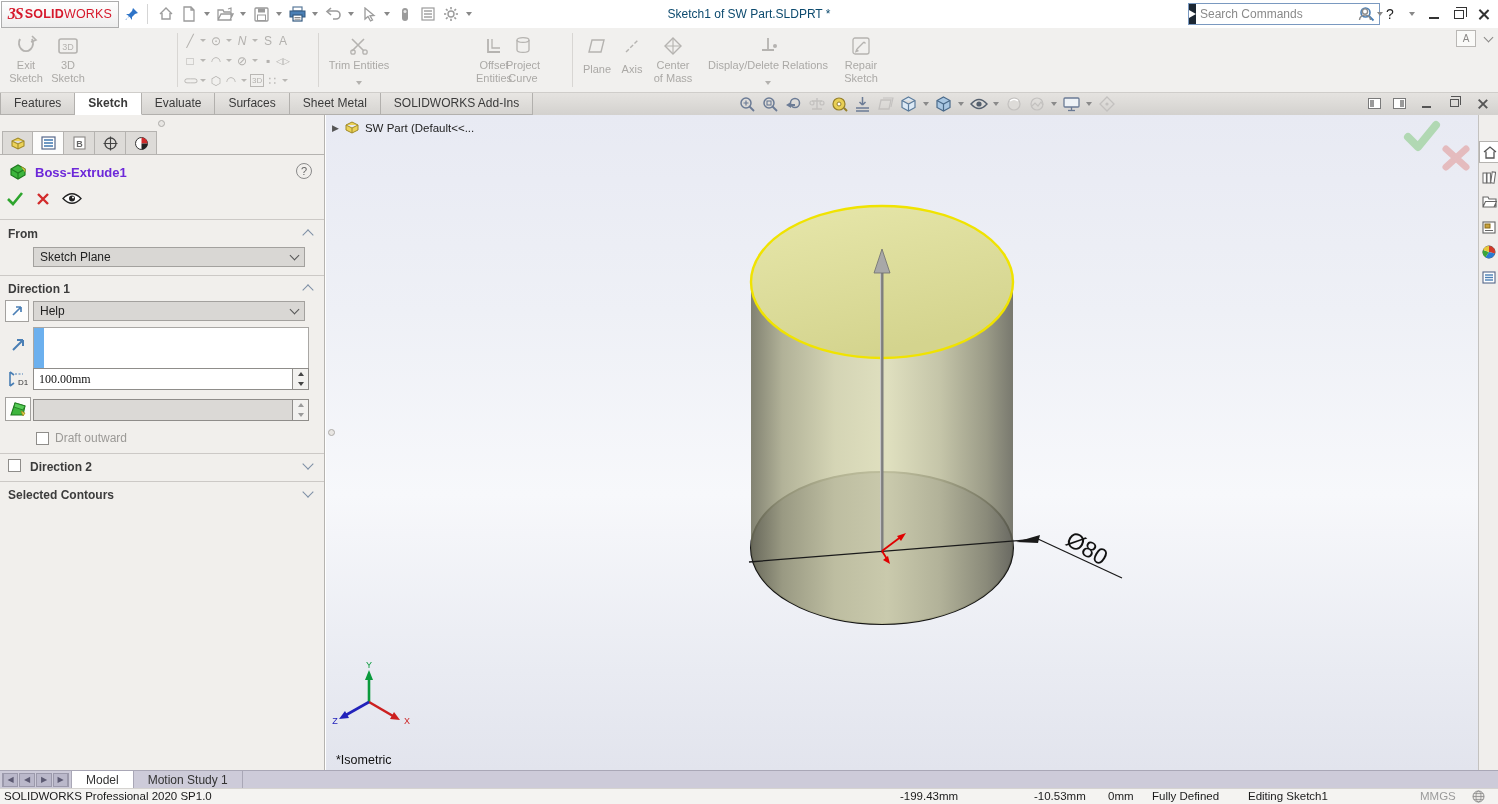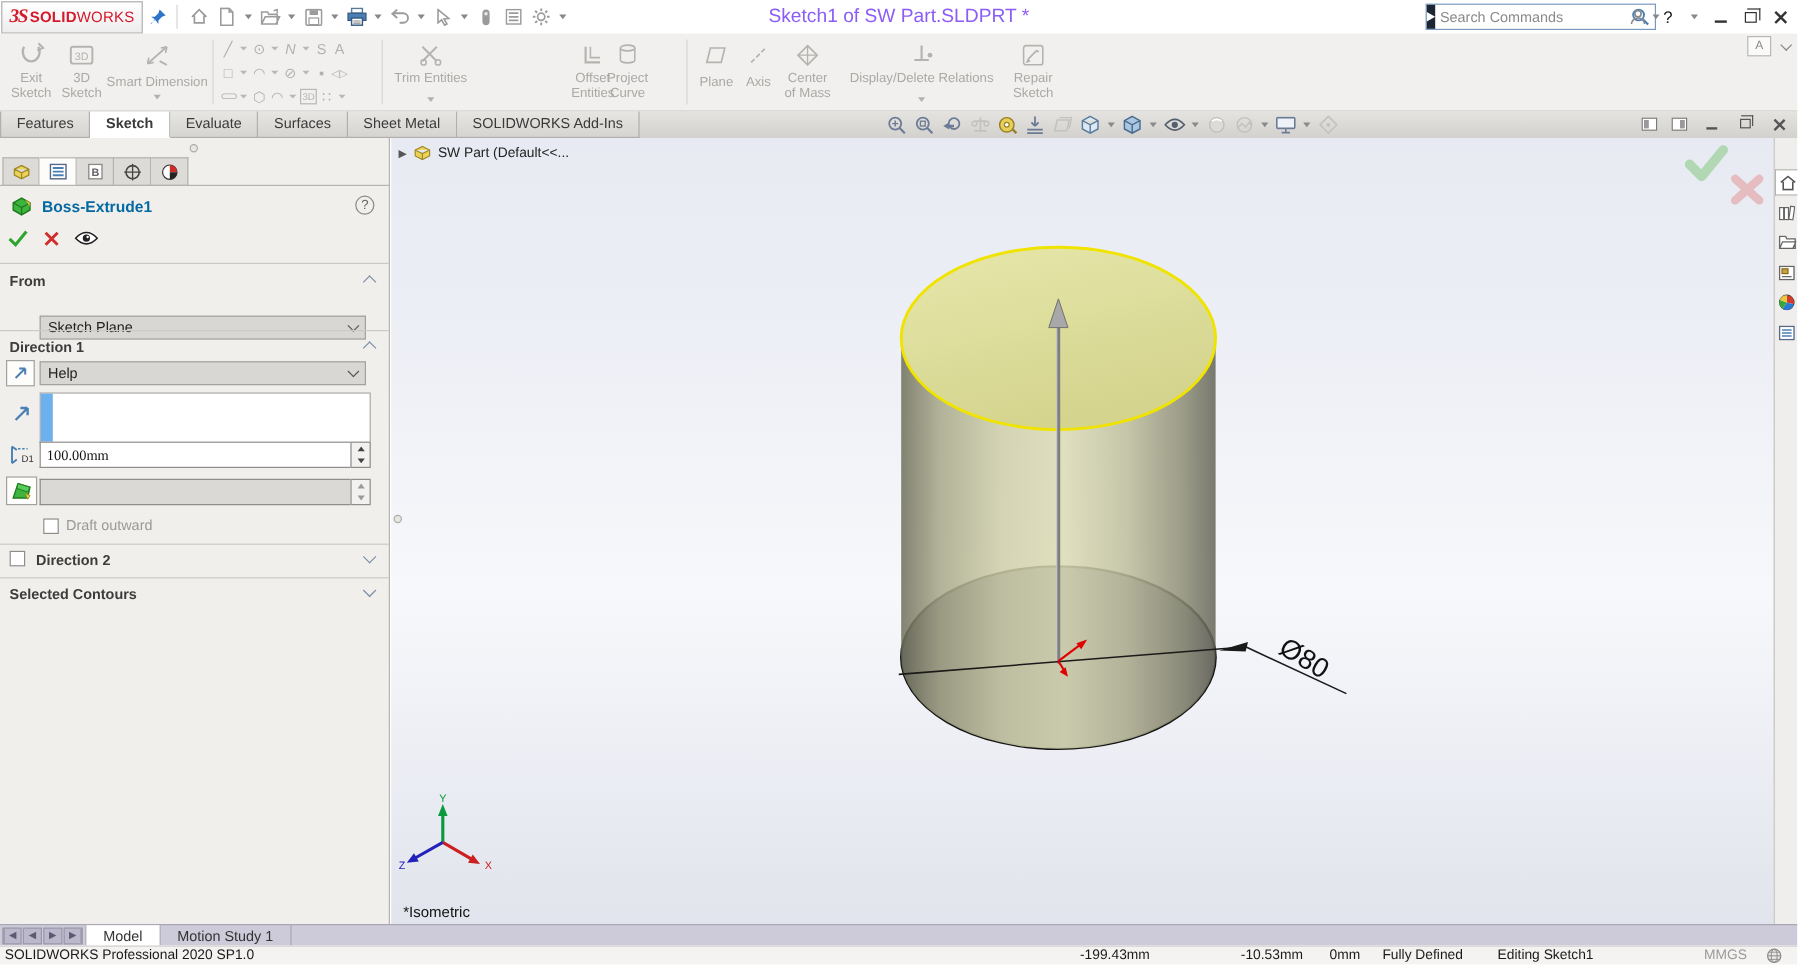--- a/index.html
+++ b/index.html
@@ -14,21 +14,21 @@
   .logo-3s{color:#d6182b;font-family:"Liberation Serif",serif;font-style:italic;font-weight:bold;font-size:16px;letter-spacing:-1px}
   .logo-word{color:#d6182b;font-size:12.5px;letter-spacing:.2px}
   .logo-word b{font-weight:bold}
   .menus{display:flex;margin-left:22px}
   .menu-item{padding:0 10px;line-height:28px;font-size:12.5px;color:#333;cursor:default}
   .pin-icon{margin-left:6px;display:flex;align-items:center}
   .tb-sep{width:1px;height:20px;background:#d5d5d5;margin:0 8px}
   .qtb{display:flex;align-items:center;gap:3px}
   .qicon{width:20px;height:20px;display:flex;align-items:center;justify-content:center}
   .qcaret{width:0;height:0;border-left:3px solid transparent;border-right:3px solid transparent;border-top:4px solid #888;margin:0 2px}
-  .doc-title{position:absolute;left:50%;top:0;transform:translateX(-50%);line-height:28px;font-size:16px;color:#8b5cf6;white-space:nowrap}
+  .doc-title{position:absolute;left:50%;top:0;transform:translateX(-50%);line-height:28px;font-size:12px;color:#0c4a6e;white-space:nowrap}
   .searchbox{position:absolute;right:118px;top:3px;width:192px;height:22px;border:1px solid #7a99c0;background:#fff;display:flex;align-items:center}
   .exp-icon{width:22px;height:20px;background:#1c2733;display:flex;align-items:center;justify-content:center}
   .exp-tri{width:0;height:0;border-left:7px solid #fff;border-top:4px solid transparent;border-bottom:4px solid transparent}
   .searchbox input{flex:1;border:none;outline:none;font-family:"Liberation Sans",sans-serif;font-size:12px;color:#444;padding:0 4px;background:transparent}
   .searchbox input::placeholder{color:#8a8a8a}
   .win-ctrls{position:absolute;right:2px;top:0;height:28px;display:flex;align-items:center;gap:9px;padding-right:4px}
   .wc{display:flex;align-items:center;justify-content:center;width:16px;height:16px;color:#333}
   .wc-min{width:10px;height:2px;background:#333;margin-top:8px}
   .wc-restore{width:10px;height:9px;border:1.5px solid #333;position:relative}
   .wc-restore:before{content:"";position:absolute;right:-4px;top:-4px;width:10px;height:9px;border:1.5px solid #333;border-left:none;border-bottom:none}
@@ -73,21 +73,21 @@
 
   
   .ppanel{position:absolute;left:0;top:115px;width:325px;height:655px;background:#f1efec;border-right:1px solid #b5b3b0}
   .grip-dot{width:7px;height:7px;border-radius:50%;border:1px solid #adaba8;background:#e8e6e3}
   .mgr-tabs{position:absolute;left:2px;top:16px;display:flex}
   .mgr-tab{width:31px;height:24px;border:1px solid #b5b3b0;border-left:none;background:#dddbd8;display:flex;align-items:center;justify-content:center}
   .mgr-tab:first-child{border-left:1px solid #b5b3b0}
   .mgr-tab.active{background:#fcfcfb;border-bottom-color:#fcfcfb}
   .mgr-line{position:absolute;left:0;right:0;top:39px;height:1px;background:#b5b3b0}
   .pp-title{position:absolute;left:8px;top:48px;display:flex;align-items:center;gap:7px}
-  .pp-title b{font-size:13px;color:#0369a1}
+  .pp-title b{font-size:13px;color:#6d28d9}
   .pp-help{position:absolute;right:12px;top:48px;width:16px;height:16px;border:1.4px solid #8a8a8a;border-radius:50%;color:#666;font-size:11px;display:flex;align-items:center;justify-content:center}
   .pp-actions{position:absolute;left:6px;top:76px;display:flex;align-items:center;gap:12px}
   .pp-hr{position:absolute;left:0;right:0;height:1px;background:#ccc9c6}
   .sec-head{position:absolute;left:8px;font-weight:bold;font-size:12px;color:#3c3c3c}
   .sec-chev{position:absolute;right:12px;width:8px;height:8px;border-right:1.7px solid #7d8fa5;border-bottom:1.7px solid #7d8fa5}
   .chev-up{transform:rotate(-135deg)}
   .chev-down{transform:rotate(45deg)}
   .combo{position:absolute;left:33px;width:272px;height:20px;background:#d9d7d4;border:1px solid #a3a19e;display:flex;align-items:center;padding:0 6px;font-size:12px;color:#222}
   .combo .cchev{position:absolute;right:6px;width:7px;height:7px;border-right:1.5px solid #555;border-bottom:1.5px solid #555;transform:rotate(45deg);margin-top:-3px}
   .sq-btn{position:absolute;left:5px;width:24px;height:22px;border:1px solid #a3a19e;background:#fdfdfc;display:flex;align-items:center;justify-content:center}
@@ -269,31 +269,20 @@
     </div>
     <div class="r-btn" style="left:48px;width:40px">
       <span class="r-ico">
           <svg width="22" height="18" viewBox="0 0 22 18">
             <rect x="2" y="2" width="18" height="14" rx="2" fill="none" stroke="#b5b3b0" stroke-width="1.6"></rect>
             <text x="11" y="13" text-anchor="middle" font-size="9" fill="#b5b3b0" font-family="Liberation Sans,sans-serif">3D</text>
           </svg>
         </span>
       <span>3D</span>
       <span>Sketch</span>
-    </div>
-    <div class="r-btn" style="left:88px;width:86px">
-      <span class="r-ico">
-          <svg width="24" height="22" viewBox="0 0 24 22">
-            <path d="M4 18 L20 4" stroke="#b5b3b0" stroke-width="1.6"></path>
-            <path d="M4 18 l5 -1 M4 18 l1 -5 M20 4 l-5 1 M20 4 l-1 5" stroke="#b5b3b0" stroke-width="1.4" fill="none"></path>
-            <path d="M14 16 l6 3" stroke="#b5b3b0" stroke-width="1.6"></path>
-          </svg>
-        </span>
-      <span style="margin-top:4px">Smart Dimension</span>
-      <span class="r-caret"></span>
     </div>
     <div class="r-div" style="left:177px"></div>
 
     <div class="grid-wrap">
       <div class="grid-row">
         <span class="g-cell">╱</span>
           <span class="g-caret"></span>
         <span class="g-cell">⊙</span>
           <span class="g-caret"></span>
         <span class="g-cell" style="font-style:italic">N</span>
@@ -600,21 +589,21 @@
             <circle cx="10" cy="6.5" r="3" fill="#222"></circle>
             <circle cx="11" cy="5.5" r="1" fill="#fff"></circle>
           </svg>
         </span>
     </div>
 
     <div class="pp-hr" style="top:104px"></div>
 
     <span class="sec-head" style="top:112px">From</span>
     <span class="sec-chev chev-up" style="top:116px"></span>
-    <div class="combo" style="top:148px">
+    <div class="combo" style="top:132px">
       <span>Sketch Plane</span>
       <span class="cchev"></span>
     </div>
     <div class="pp-hr" style="top:160px"></div>
 
     <span class="sec-head" style="top:167px">Direction 1</span>
     <span class="sec-chev chev-up" style="top:171px"></span>
     <div class="sq-btn" style="top:185px">
       <svg width="14" height="14" viewBox="0 0 14 14">
           <path d="M3 11 L11 3 M11 3 h-5 M11 3 v5" fill="none" stroke="#4a7fb5" stroke-width="1.7"></path>

